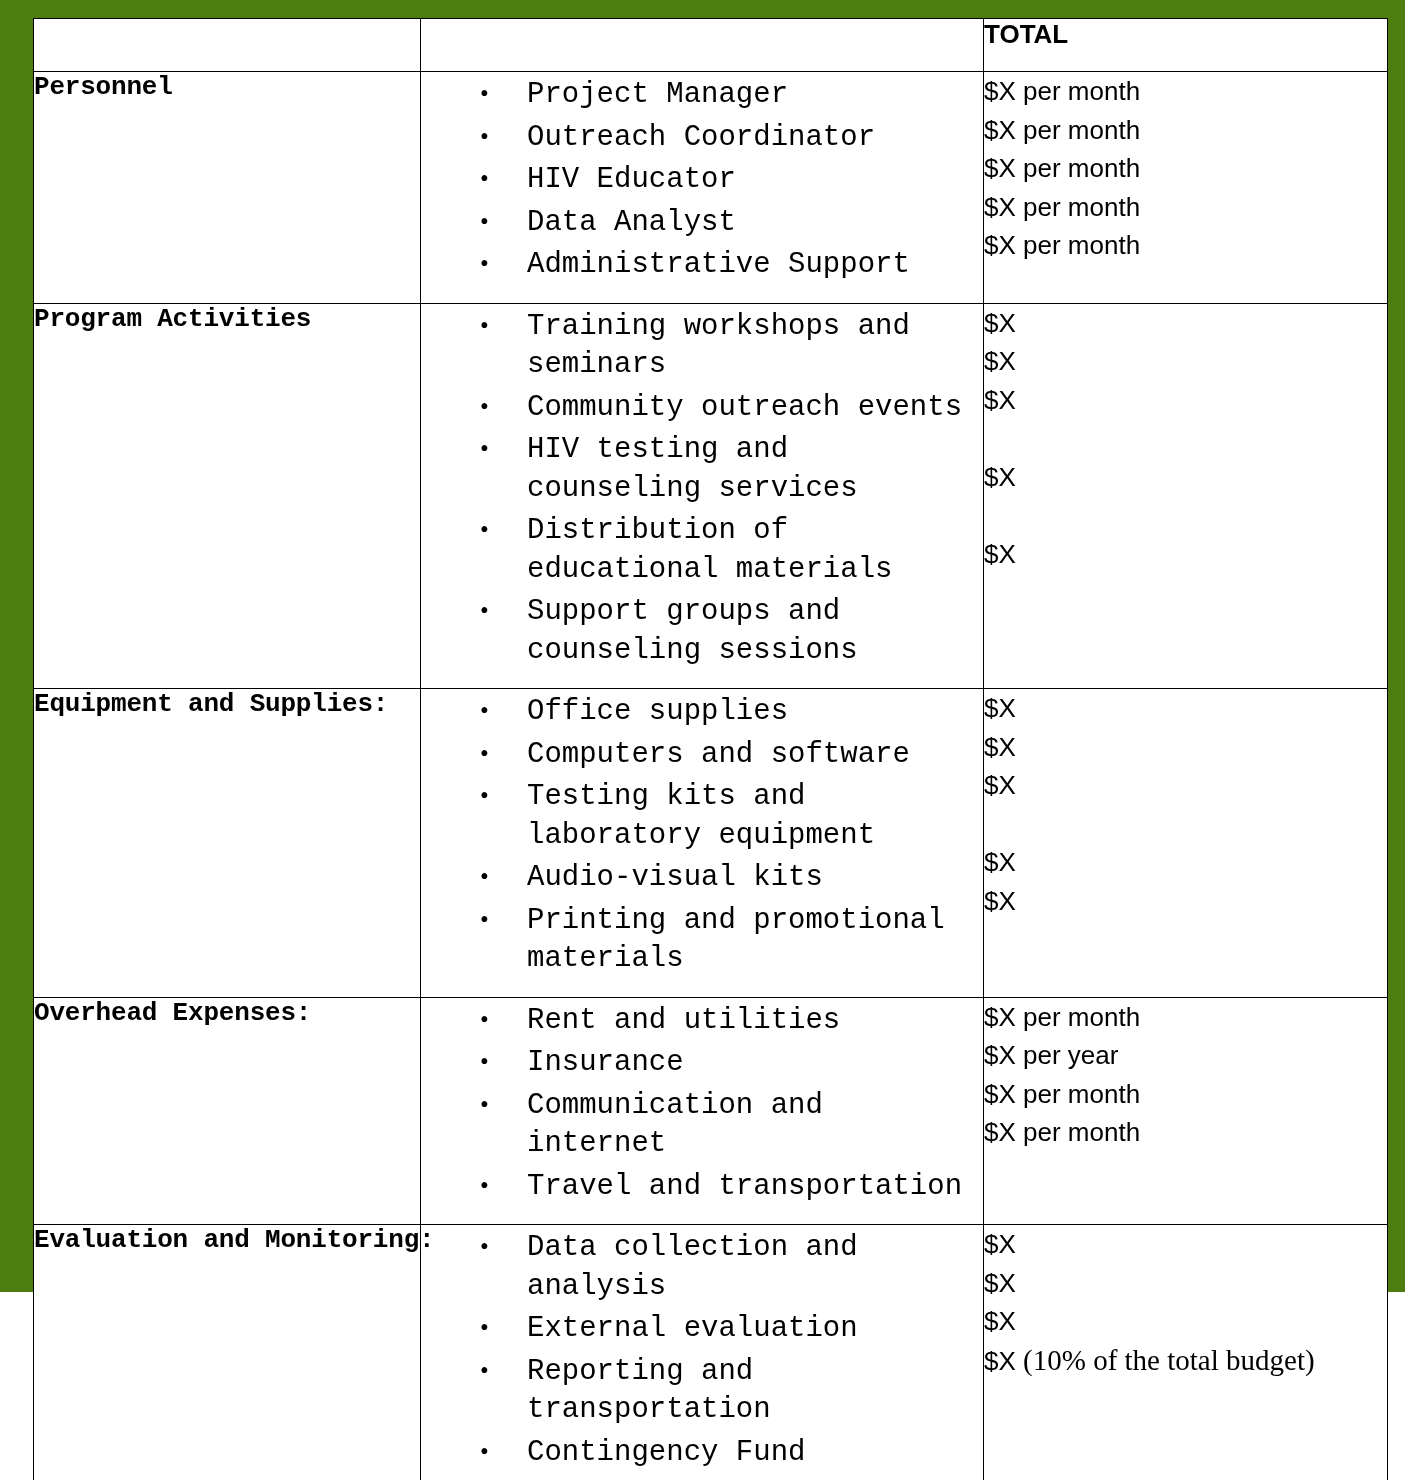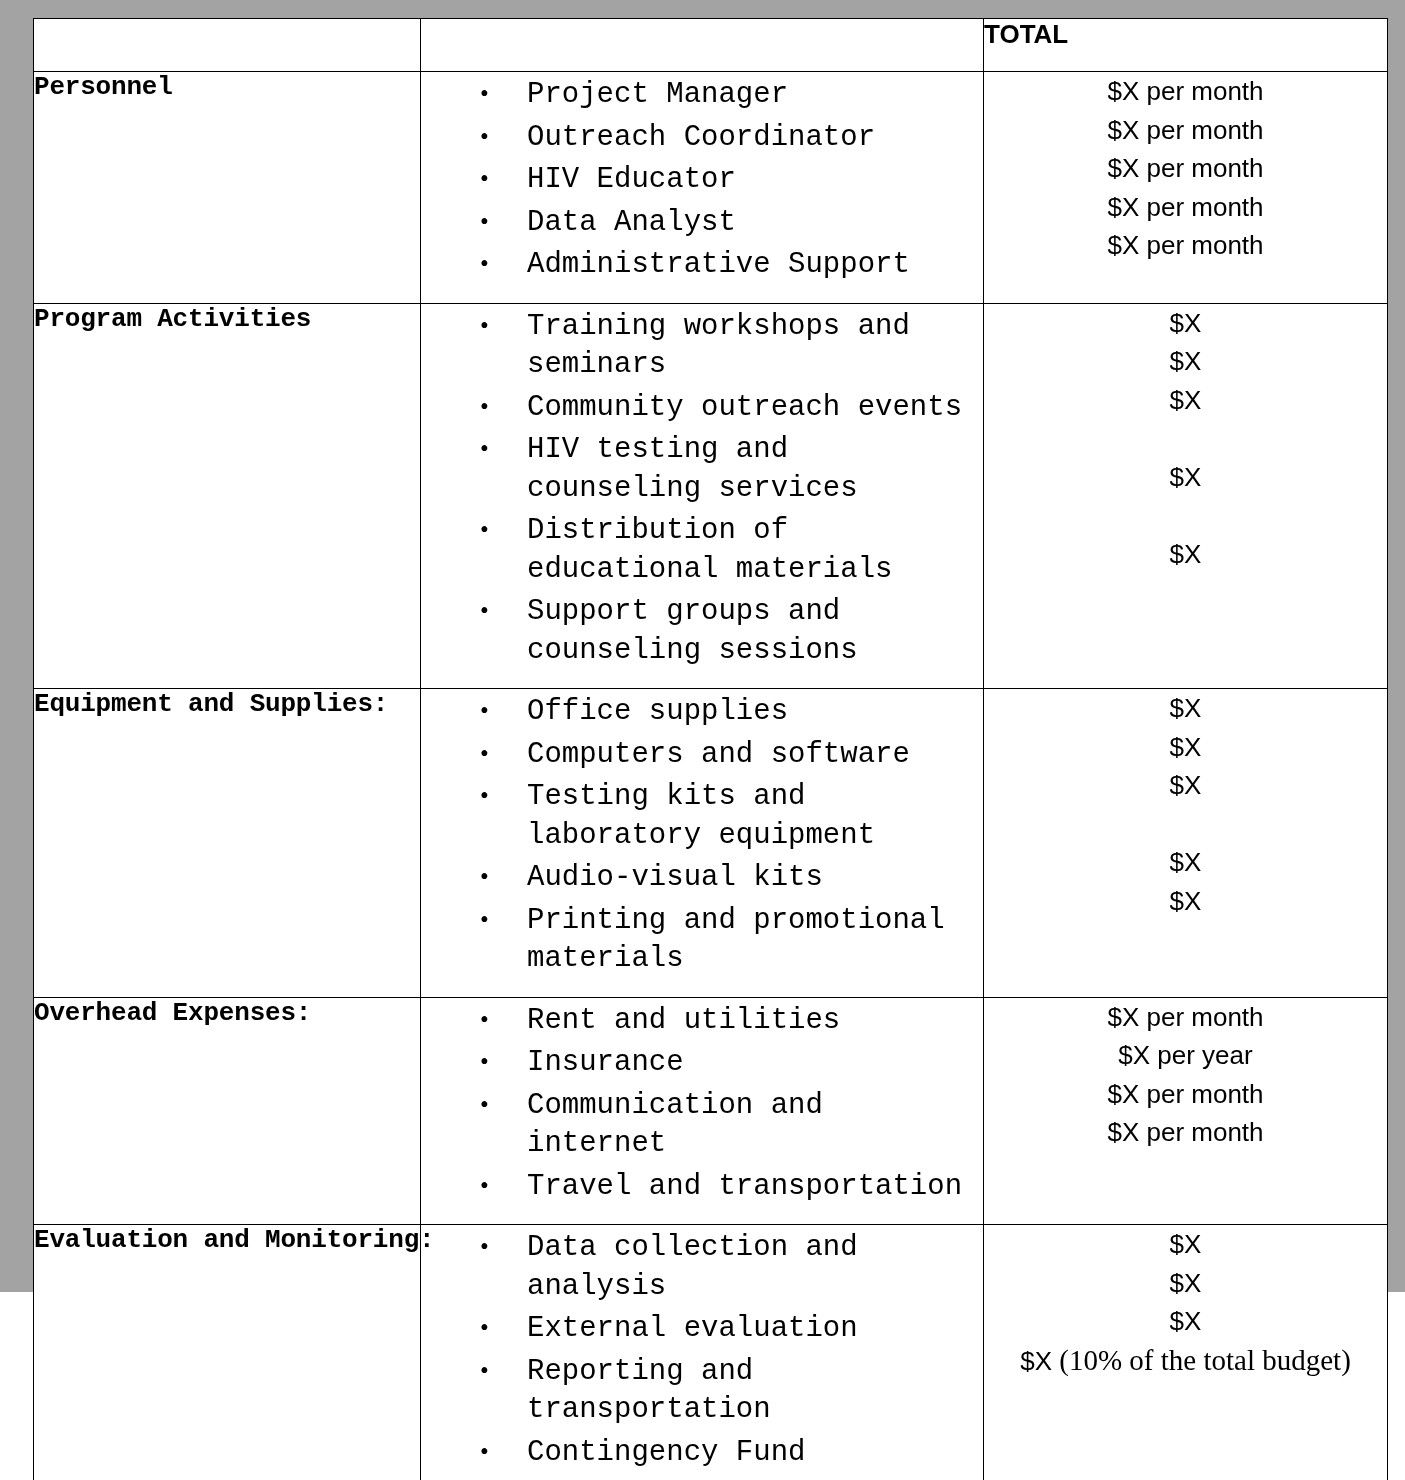--- a/index.html
+++ b/index.html
@@ -12,21 +12,21 @@
     height: 1480px;
     font-family: "Liberation Sans", sans-serif;
     color: #000000;
     overflow: hidden;
   }
 
   .page {
     position: relative;
     width: 1405px;
     height: 1292px;
-    background: #a3a3a3;
+    background: #4d7c0f;
   }
 
   table.budget {
     position: absolute;
     left: 33px;
     top: 18px;
     width: 1354px;
     border-collapse: collapse;
     table-layout: fixed;
   }
@@ -93,21 +93,20 @@
     left: 55px;
     top: -1px;
     font-family: "Liberation Serif", serif;
     font-size: 25px;
     line-height: 38.5px;
   }
 
   
   .total-cell {
     padding: 10px 8px 14px 12px;
-    text-align: center;
   }
   .total-list {
     margin: 0;
     padding: 0;
     list-style: none;
   }
   .total-list li {
     font-family: "Liberation Sans", sans-serif;
     font-size: 26px;
     line-height: 38.5px;

